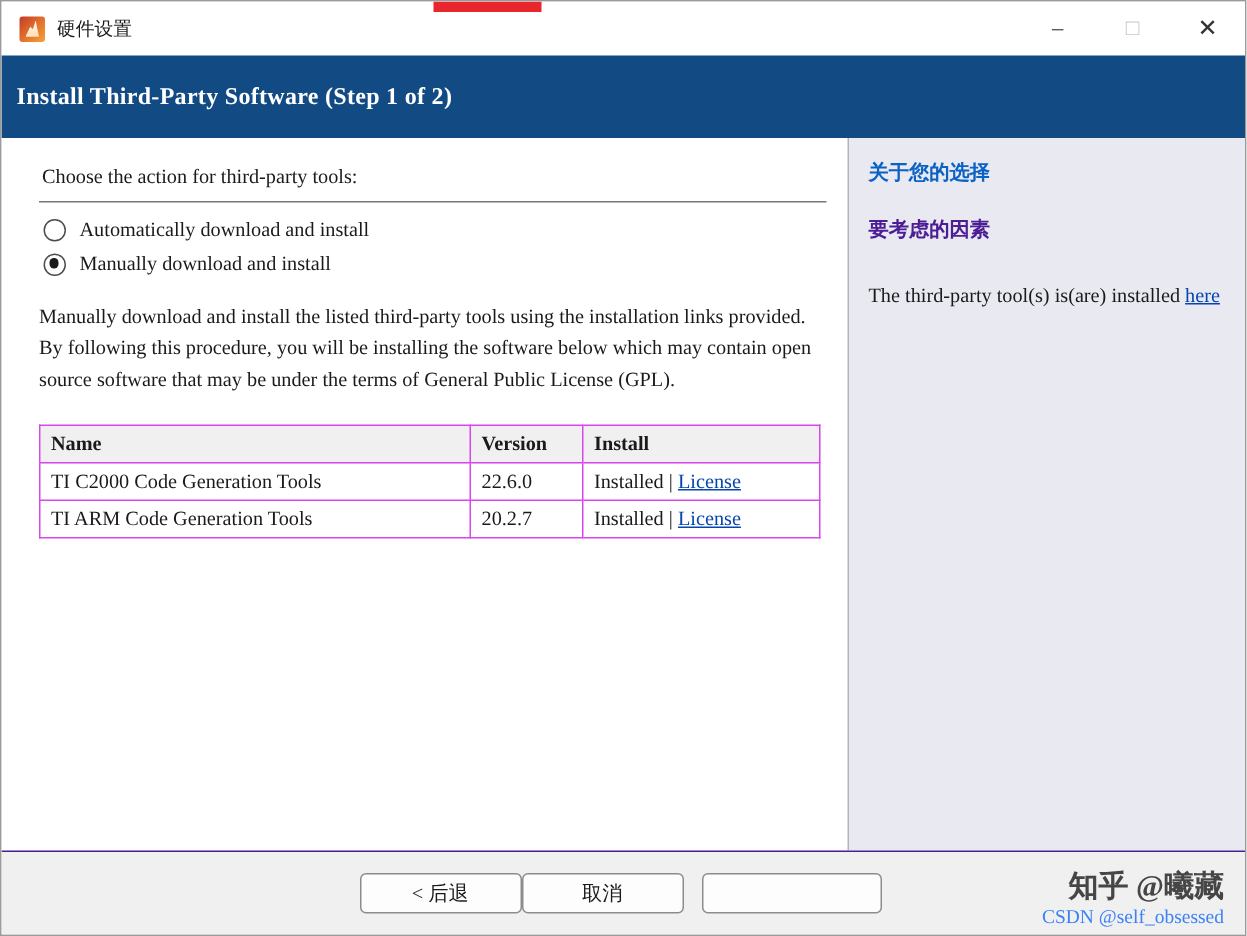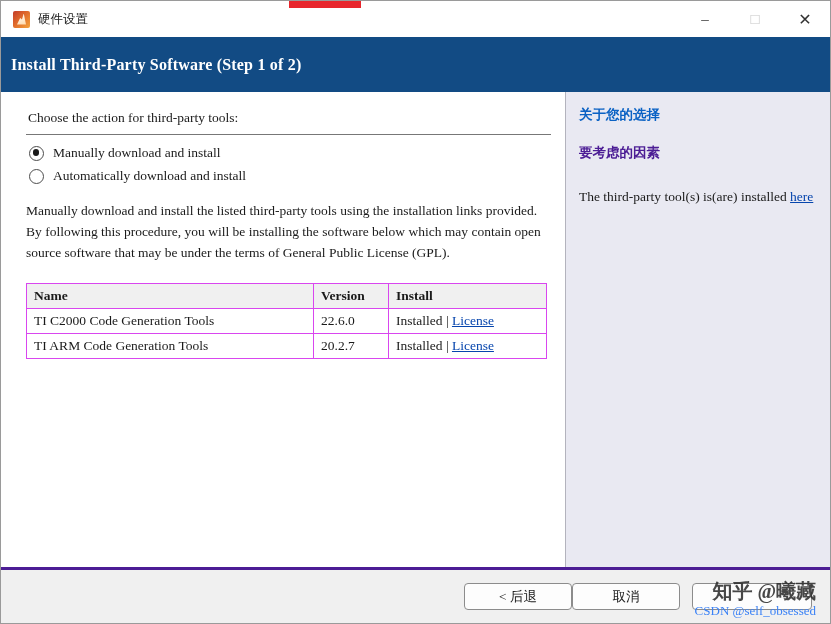--- a/index.html
+++ b/index.html
@@ -44,22 +44,22 @@
   .col-version{width:60px;}
   .col-details{width:143px;}
   a.link{color:#0645ad;text-decoration:underline;cursor:pointer;}
   
   .sidebar{flex:1 1 auto;background:#e9e9f2;padding:12px 14px 0 13px;box-sizing:border-box;font-size:13.5px;line-height:22px;}
   .side-title1{color:#0b62c4;font-weight:bold;margin:0 0 2px 0;}
   .side-title2{color:#4c1d95;font-weight:bold;margin:16px 0 2px 0;}
   .side-body{margin:0;color:#1a1a1a;}
   .side-note{margin:22px 0 0 0;}
   
-  .footer{height:56px;flex:0 0 56px;background:#f0f0f0;border-top:3px solid #4c1d95;
-    display:flex;align-items:center;justify-content:flex-end;padding:0 18px 0 14px;box-sizing:border-box;}
+  .footer{height:56px;flex:0 0 56px;background:#f0f0f0;border-top:1px solid #4c1d95;
+    display:flex;align-items:center;justify-content:center;padding:0 18px 0 14px;box-sizing:border-box;}
   .btn{height:27px;min-width:108px;border:1px solid #8c8c8c;border-radius:4px;background:#fdfdfd;
     font-size:13.5px;font-family:inherit;color:#1a1a1a;cursor:pointer;padding:0 14px;}
   .right-buttons{display:flex;gap:12px;}
   .btn.next{min-width:120px;}
   
   .watermark{position:absolute;right:14px;bottom:4px;z-index:40;text-align:right;pointer-events:none;}
   .wm1{font-size:20px;font-weight:600;color:rgba(45,45,45,.88);line-height:22px;}
   .wm2{font-size:13px;color:#3b82f6;line-height:17px;}
 </style>
 </head>
@@ -85,26 +85,26 @@
     <span class="step-title">Install Third-Party Software (Step 1 of 2)</span>
   </div>
 
   <div class="content">
 
     <div class="main">
       <p class="prompt">Choose the action for third-party tools:</p>
       <hr class="rule">
 
       <div class="radio-row">
+        <span class="radio"></span>
+        <span>Automatically download and install</span>
+      </div>
+      <div class="radio-row">
         <span class="radio checked"></span>
         <span>Manually download and install</span>
-      </div>
-      <div class="radio-row">
-        <span class="radio"></span>
-        <span>Automatically download and install</span>
       </div>
 
       <p class="description">Manually download and install the listed third-party tools using the installation links provided. By following this procedure, you will be installing the software below which may contain open source software that may be under the terms of General Public License (GPL).</p>
 
       <table class="tools">
         <thead>
           <tr>
             <th class="col-name">Name</th>
             <th class="col-version">Version</th>
             <th class="col-details">Install</th>

